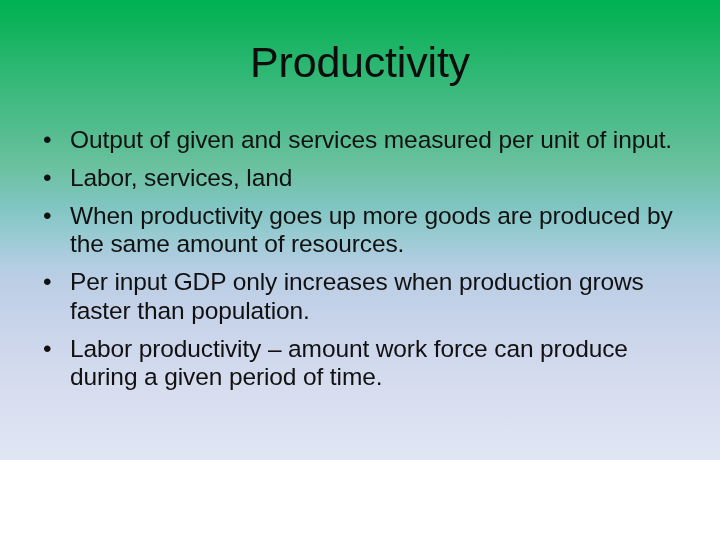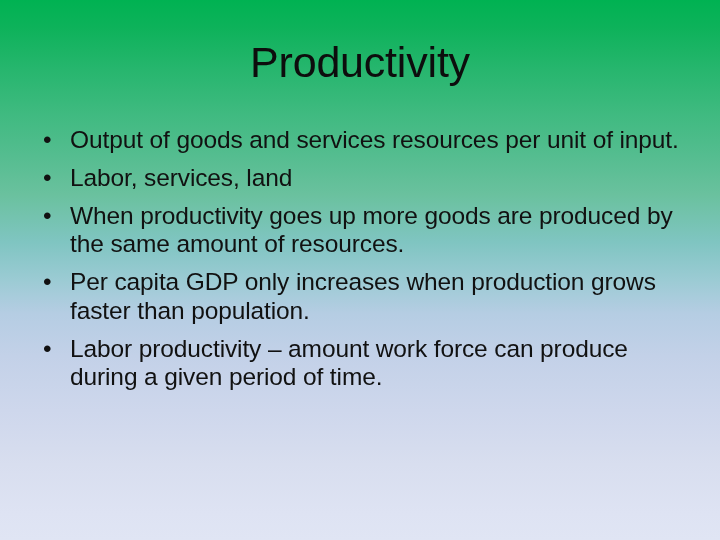--- a/index.html
+++ b/index.html
@@ -11,21 +11,21 @@
   body {
     width: 720px;
     height: 540px;
     overflow: hidden;
     font-family: "Liberation Sans", "DejaVu Sans", sans-serif;
   }
 
   #slide {
     position: relative;
     width: 720px;
-    height: 540px;
+    height: 460px;
     box-sizing: border-box;
     background: linear-gradient(
         to bottom,
         #00b252 0%,
         #0db25a 5%,
         #27b66e 13%,
         #3fba80 21%,
         #55bd90 29%,
         #6ac19e 36%,
         #80c5c2 45%,
@@ -108,36 +108,36 @@
 
   <div id="title-area">
     <h1 id="slide-title">Productivity</h1>
   </div>
 
   <div id="body-area">
     <ul class="bullets">
 
       <li class="bullet-item">
         <span class="bullet-marker">•</span>
-        <span class="bullet-text">Output of goods and services resources per unit of input.</span>
+        <span class="bullet-text">Output of given and services measured per unit of input.</span>
       </li>
 
       <li class="bullet-item">
         <span class="bullet-marker">•</span>
         <span class="bullet-text">Labor, services, land</span>
       </li>
 
       <li class="bullet-item">
         <span class="bullet-marker">•</span>
         <span class="bullet-text">When productivity goes up more goods are produced by the same amount of resources.</span>
       </li>
 
       <li class="bullet-item">
         <span class="bullet-marker">•</span>
-        <span class="bullet-text">Per capita GDP only increases when production grows faster than population.</span>
+        <span class="bullet-text">Per input GDP only increases when production grows faster than population.</span>
       </li>
 
       <li class="bullet-item">
         <span class="bullet-marker">•</span>
         <span class="bullet-text">Labor productivity – amount work force can produce during a given period of time.</span>
       </li>
 
     </ul>
   </div>
 

